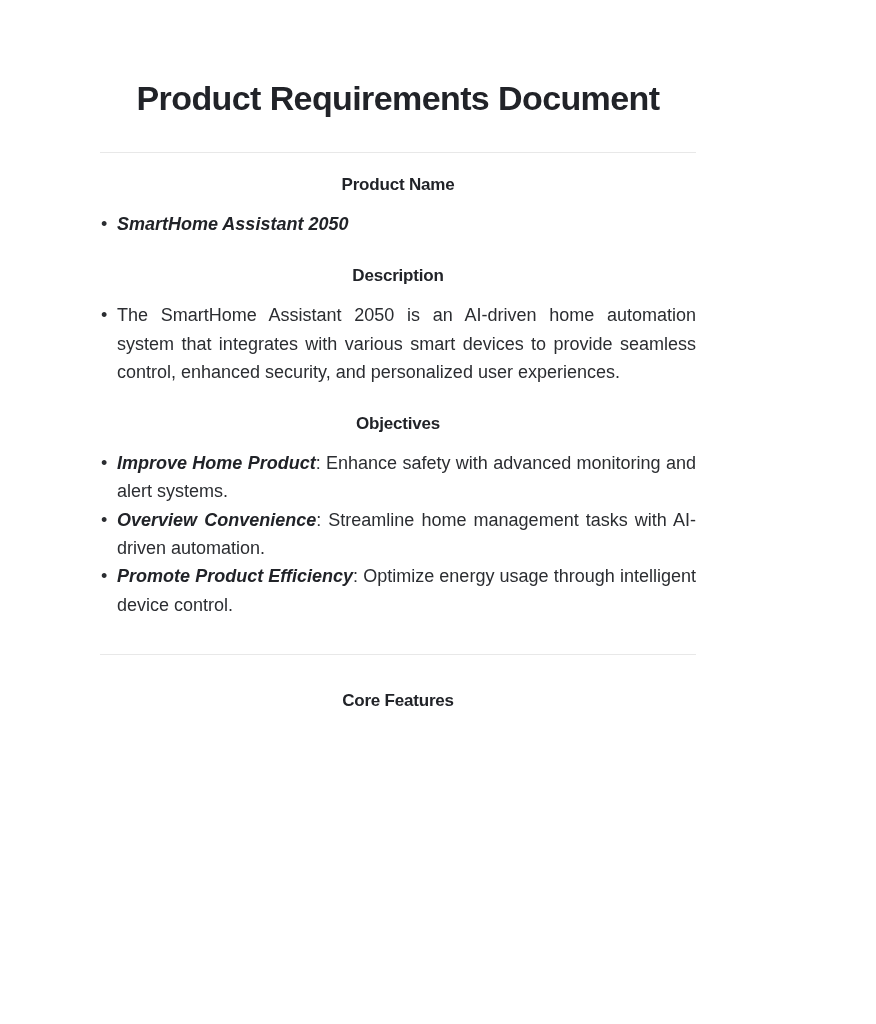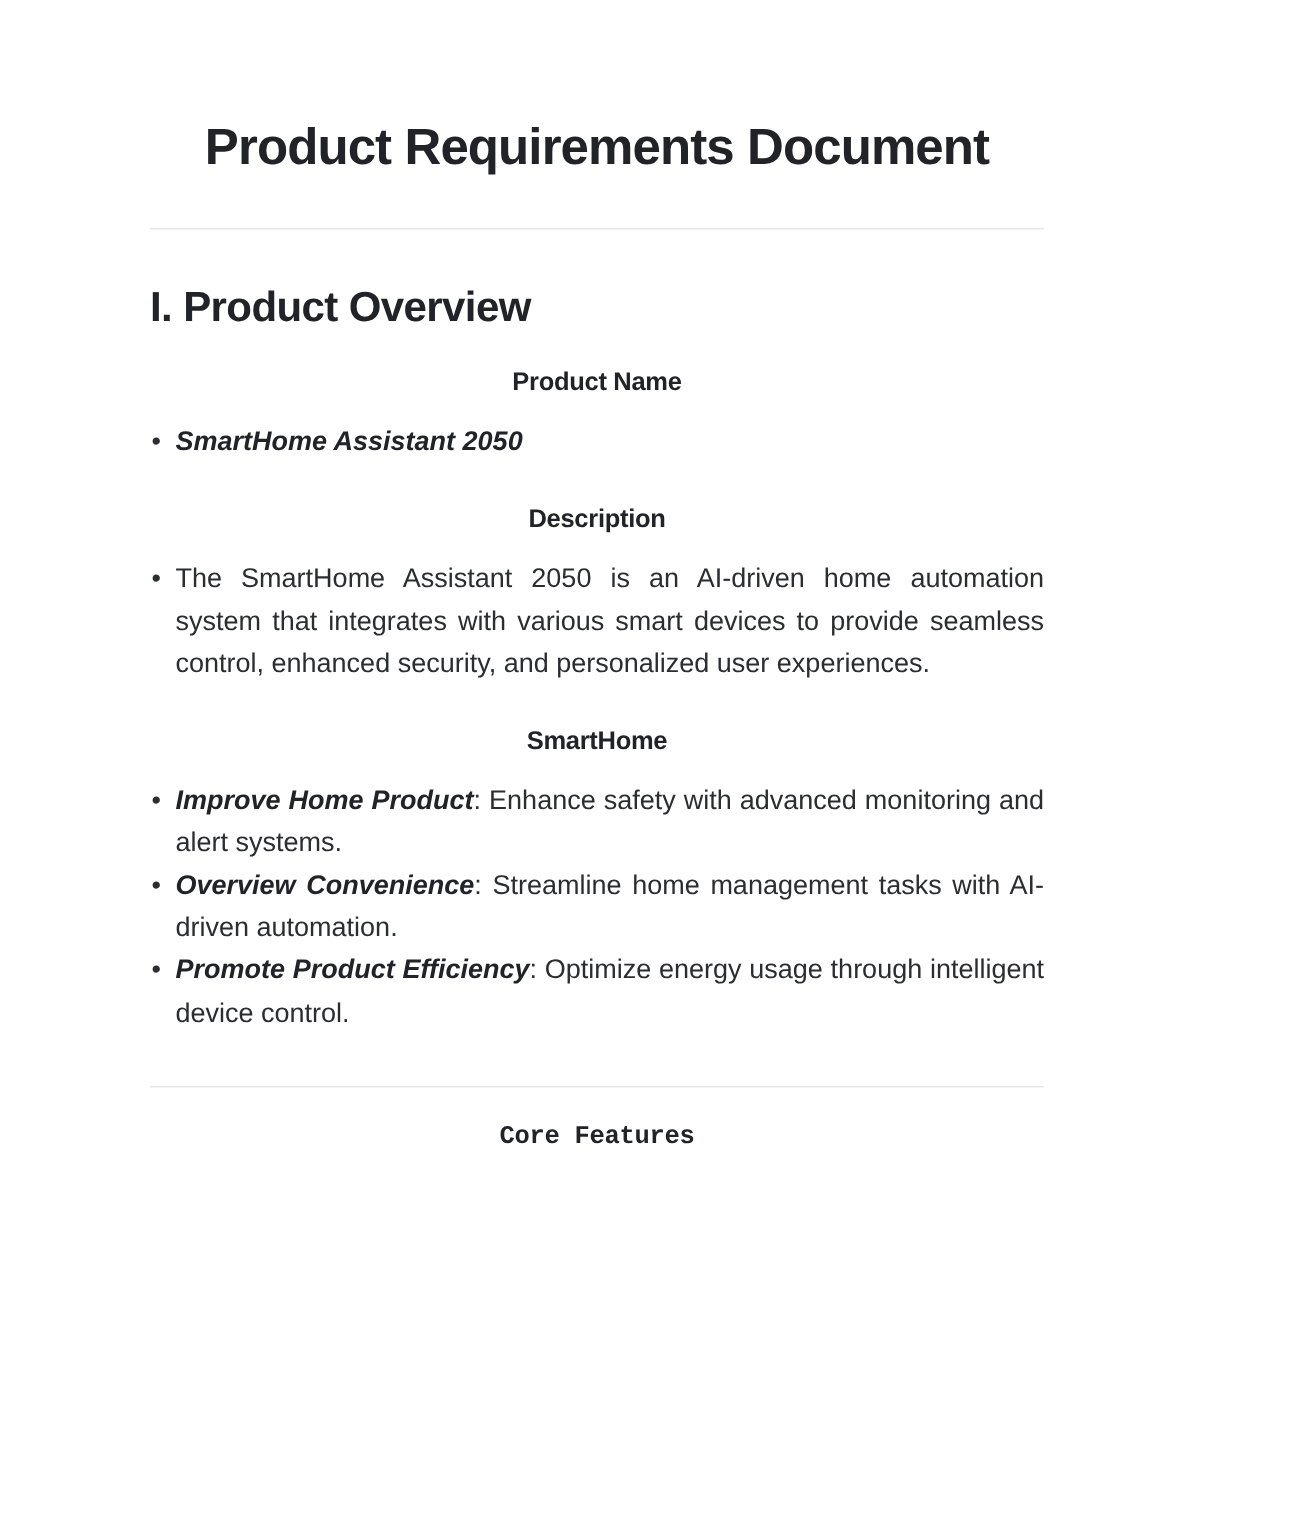--- a/index.html
+++ b/index.html
@@ -46,21 +46,21 @@
   h3.sub-heading {
     margin: 18px 0 0 0;
     font-size: 17px;
     line-height: 28px;
     font-weight: 700;
     letter-spacing: -0.2px;
     color: #212328;
     text-align: center;
   }
   h3.gap-top { margin-top: 24px; }
-  h3.mt-20 { margin-top: 20px; font-family: Liberation Mono, monospace; }
+  h3.mt-20 { margin-top: 32px; }
   ul.bullet-list {
     margin: 11px 0 0 0;
     padding: 0;
     list-style: none;
     font-size: 18px;
     line-height: 28.3px;
     text-align: justify;
     color: #2b2d31;
   }
   ul.bullet-list li {
@@ -76,39 +76,38 @@
 </style>
 </head>
 <body>
 
 <div class="page">
 
   <h1 class="doc-title">Product Requirements Document</h1>
 
   <hr class="divider">
 
-  <h2 class="section-heading">I. Product Overview</h2>
 
   <h3 class="sub-heading">Product Name</h3>
   <ul class="bullet-list">
     <li>
       <span class="marker">•</span>
       <strong>SmartHome Assistant 2050</strong><span></span>
     </li>
   </ul>
 
   <h3 class="sub-heading gap-top">Description</h3>
   <ul class="bullet-list">
     <li>
       <span class="marker">•</span>
       <strong></strong><span>The SmartHome Assistant 2050 is an AI-driven home automation system that integrates with various smart devices to provide seamless control, enhanced security, and personalized user experiences.</span>
     </li>
   </ul>
 
-  <h3 class="sub-heading gap-top">SmartHome</h3>
+  <h3 class="sub-heading gap-top">Objectives</h3>
   <ul class="bullet-list">
     <li>
       <span class="marker">•</span>
       <strong>Improve Home Product</strong><span>: Enhance safety with advanced monitoring and alert systems.</span>
     </li>
     <li>
       <span class="marker">•</span>
       <strong>Overview Convenience</strong><span>: Streamline home management tasks with AI-driven automation.</span>
     </li>
     <li>

